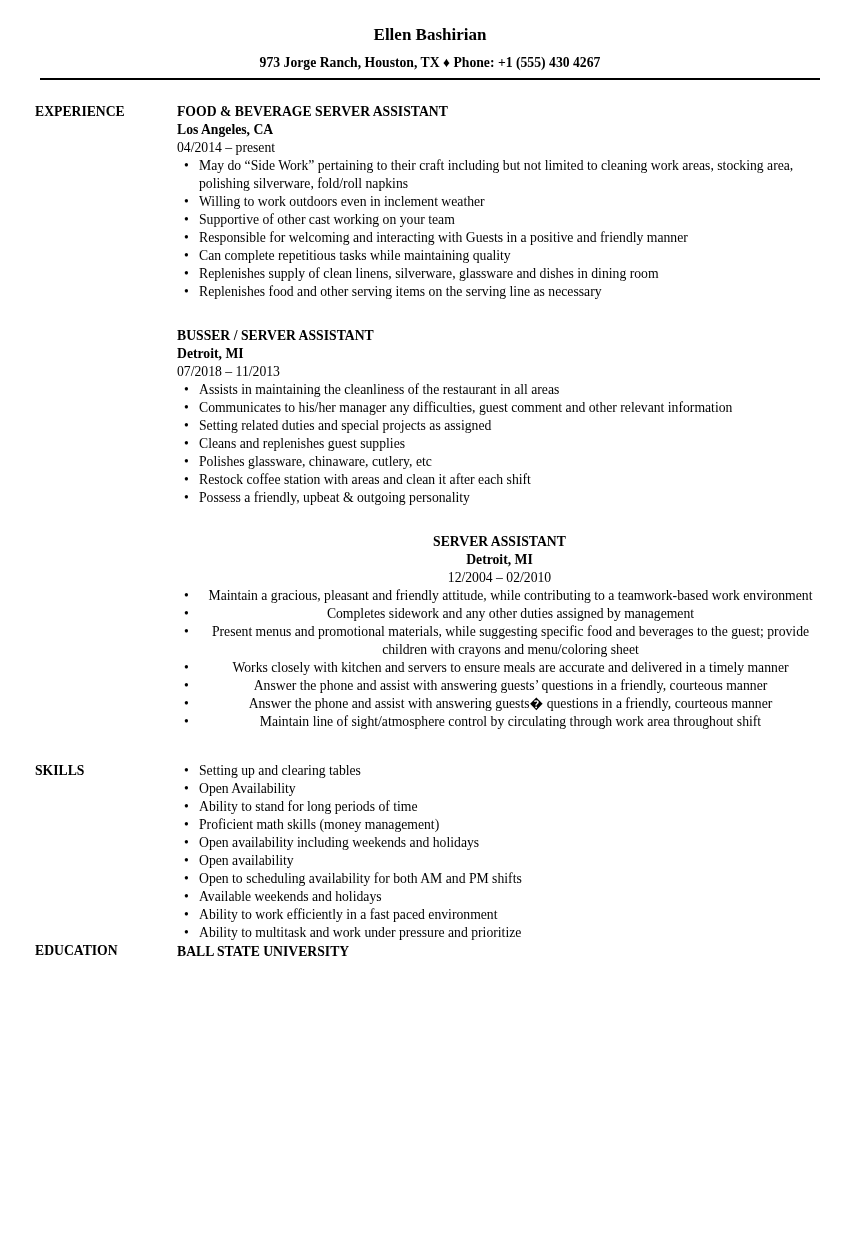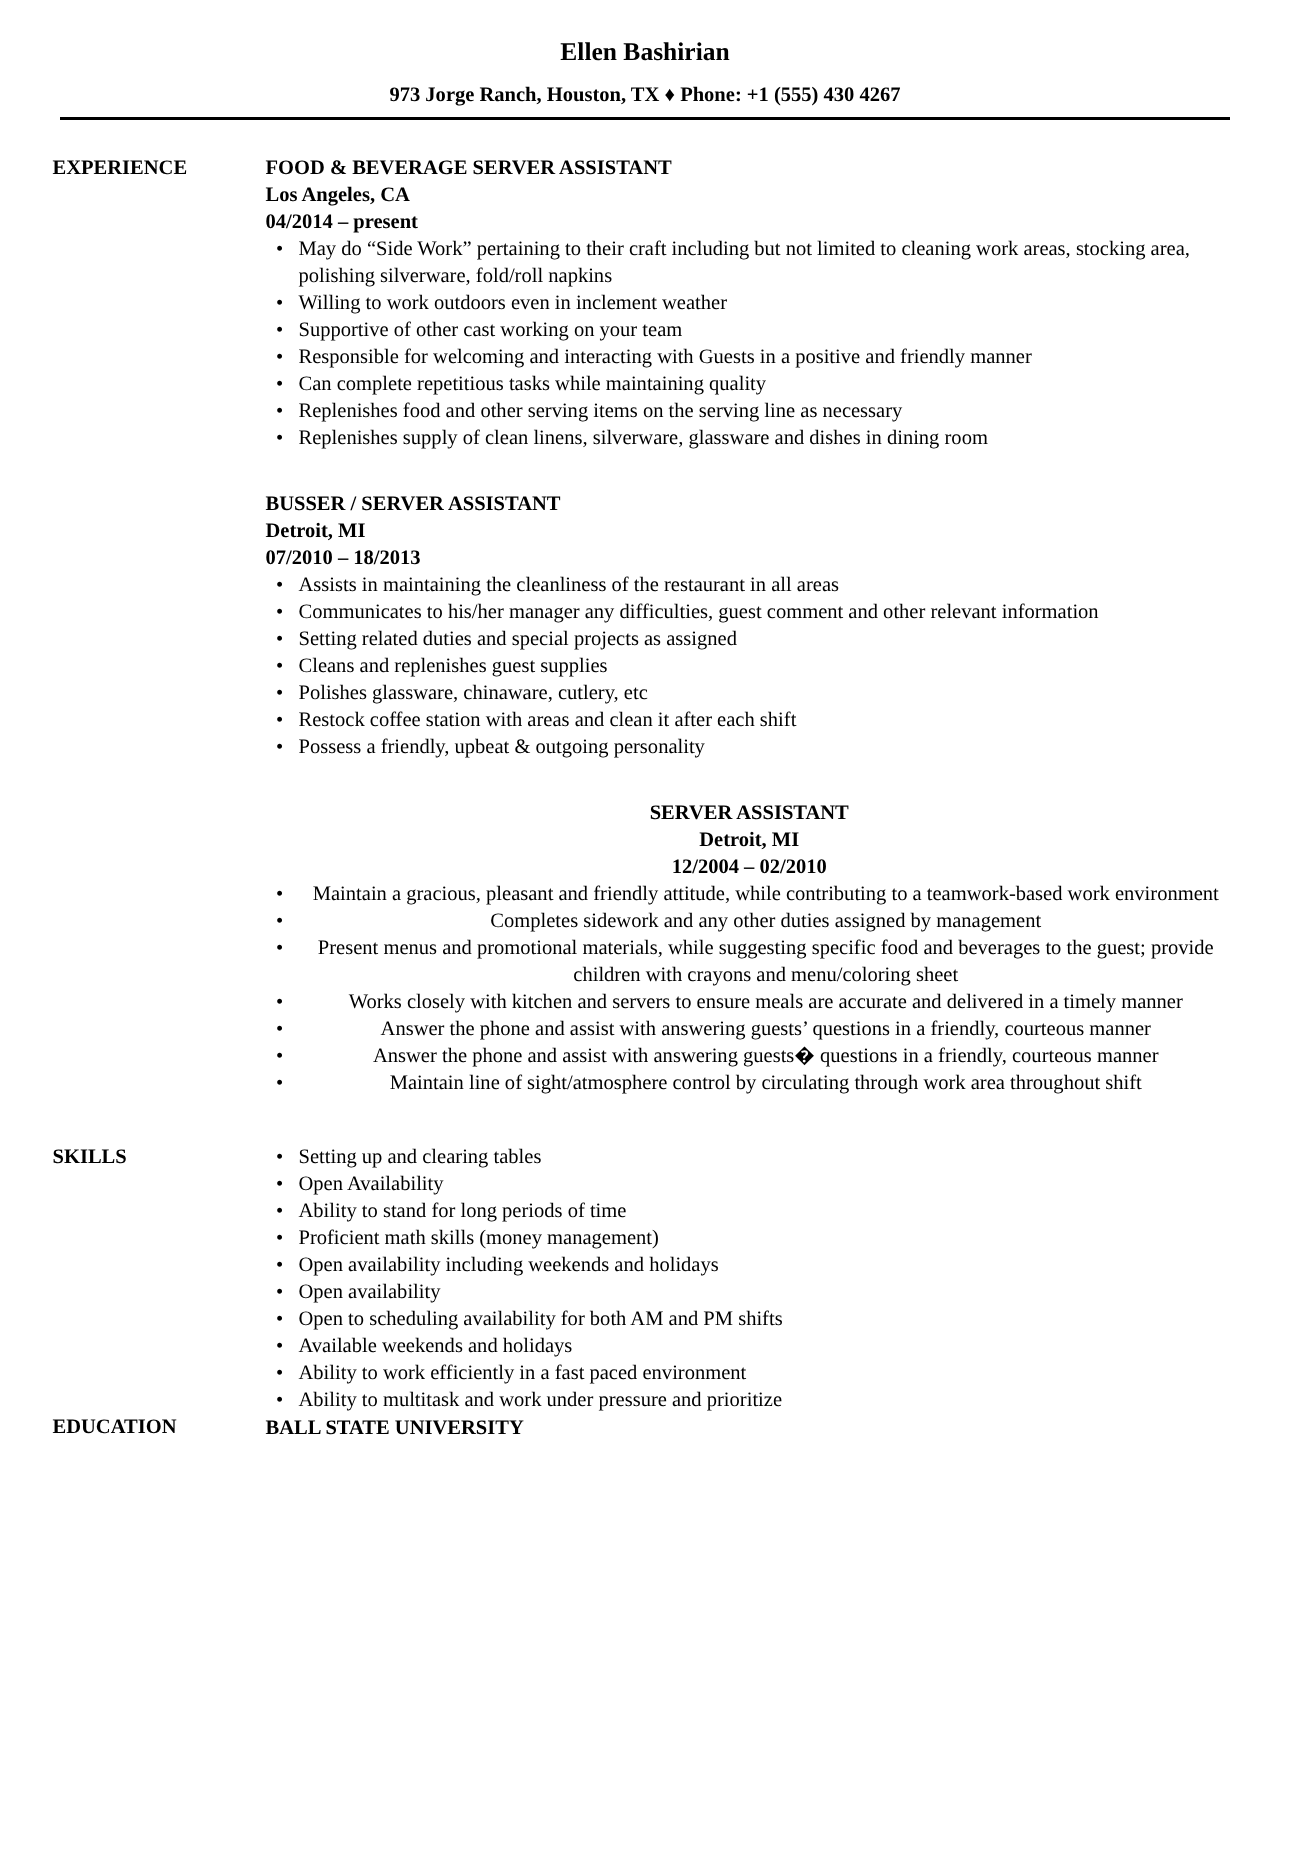--- a/index.html
+++ b/index.html
@@ -39,21 +39,21 @@
   .sec-label {
     flex: 0 0 123px;
     width: 123px;
     font-weight: 700;
   }
   .sec-content { width: 645px; }
   .job { margin-bottom: 26px; }
   .job:last-child { margin-bottom: 3px; text-align: center; }
   .job-title { font-weight: 700; }
   .job-location { font-weight: 700; }
-  .job-dates { font-weight: 700; }
+  .job-dates { font-weight: 400; }
   ul.blist {
     margin: 0;
     padding: 0 0 0 22px;
     list-style: none;
   }
   ul.blist li { position: relative; }
   ul.blist li::before {
     content: "\2022";
     position: absolute;
     left: -15px;
@@ -83,29 +83,29 @@
           <div class="job-title">FOOD &amp; BEVERAGE SERVER ASSISTANT</div>
           <div class="job-location">Los Angeles, CA</div>
           <div class="job-dates">04/2014 – present</div>
           <ul class="blist">
 
           <li>May do “Side Work” pertaining to their craft including but not limited to cleaning work areas, stocking area, polishing silverware, fold/roll napkins</li>
               <li>Willing to work outdoors even in inclement weather</li>
               <li>Supportive of other cast working on your team</li>
               <li>Responsible for welcoming and interacting with Guests in a positive and friendly manner</li>
               <li>Can complete repetitious tasks while maintaining quality</li>
+              <li>Replenishes supply of clean linens, silverware, glassware and dishes in dining room</li>
               <li>Replenishes food and other serving items on the serving line as necessary</li>
-              <li>Replenishes supply of clean linens, silverware, glassware and dishes in dining room</li>
             </ul>
         </article>
 
         <article class="job">
           <div class="job-title">BUSSER / SERVER ASSISTANT</div>
           <div class="job-location">Detroit, MI</div>
-          <div class="job-dates">07/2010 – 18/2013</div>
+          <div class="job-dates">07/2018 – 11/2013</div>
           <ul class="blist">
 
           <li>Assists in maintaining the cleanliness of the restaurant in all areas</li>
               <li>Communicates to his/her manager any difficulties, guest comment and other relevant information</li>
               <li>Setting related duties and special projects as assigned</li>
               <li>Cleans and replenishes guest supplies</li>
               <li>Polishes glassware, chinaware, cutlery, etc</li>
               <li>Restock coffee station with areas and clean it after each shift</li>
               <li>Possess a friendly, upbeat &amp; outgoing personality</li>
             </ul>

